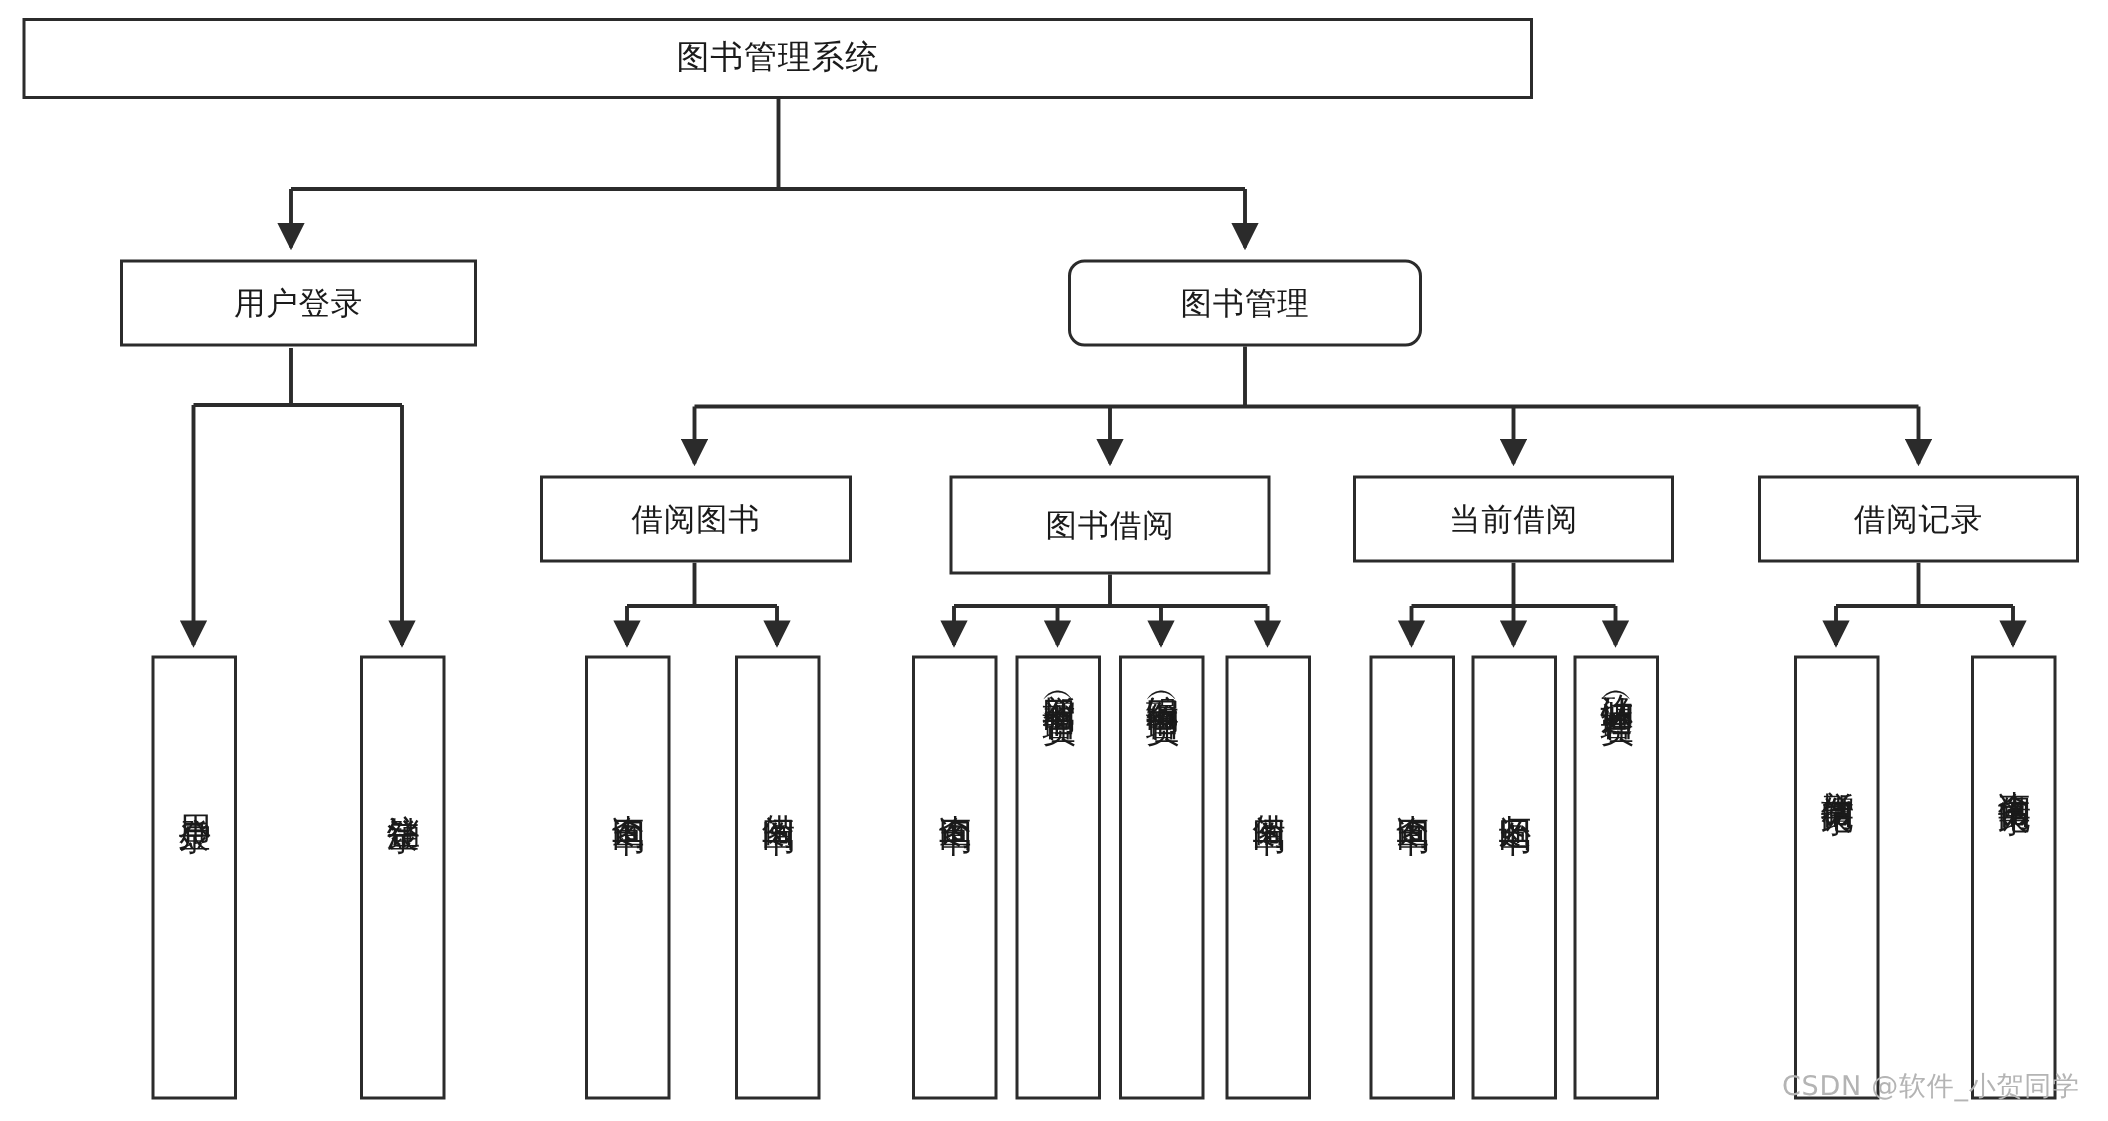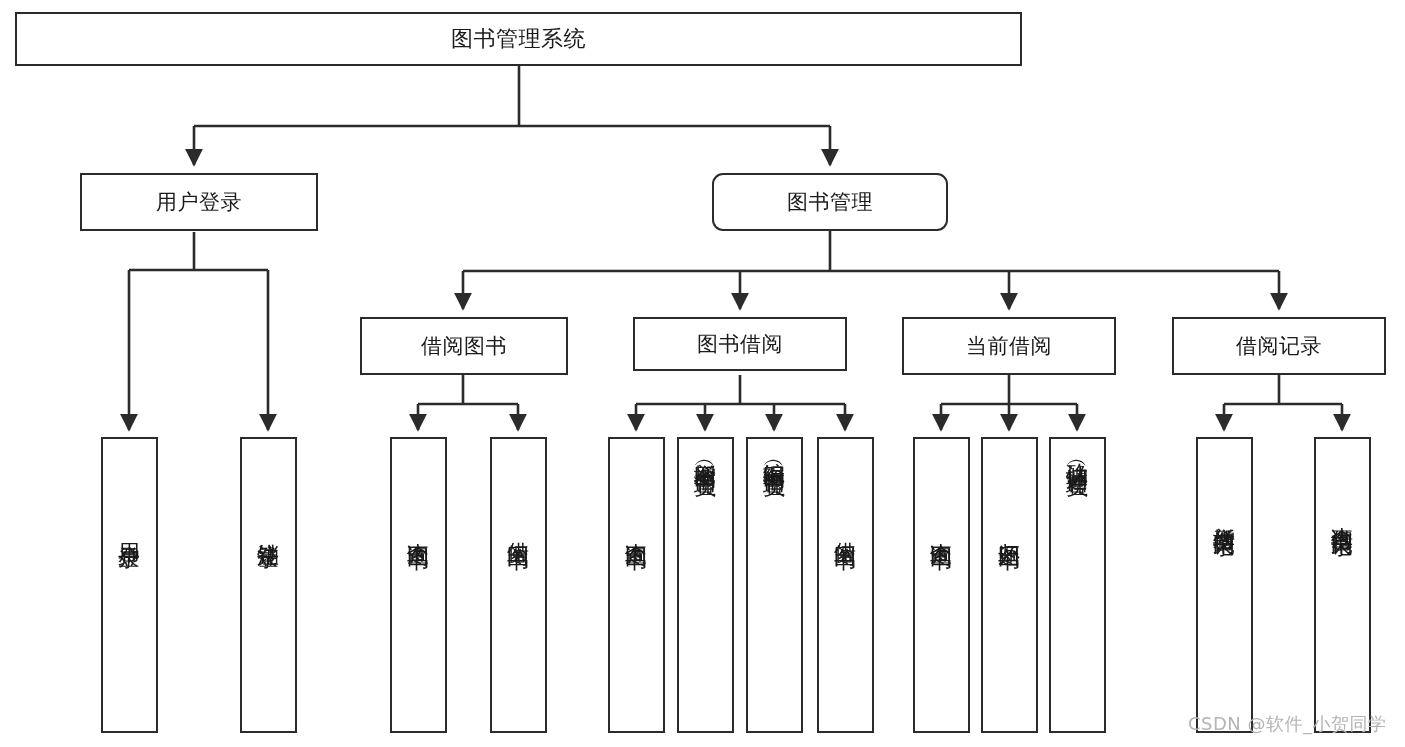--- a/index.html
+++ b/index.html
@@ -140,21 +140,21 @@
   </div>
 
   <div class="node h-node" style="left:712px; top:173px; width:236px; height:58px;border-radius:11px;">
     <span class="lbl">图书管理</span>
   </div>
 
   <div class="node h-node" style="left:360px; top:317px; width:208px; height:58px;">
     <span class="lbl">借阅图书</span>
   </div>
 
-  <div class="node h-node" style="left:633px; top:317px; width:214px; height:54px;align-items:center;">
+  <div class="node h-node" style="left:633px; top:317px; width:214px; height:66px;align-items:center;">
     <span class="lbl">图书借阅</span>
   </div>
 
   <div class="node h-node" style="left:1172px; top:317px; width:214px; height:58px;">
     <span class="lbl">借阅记录</span>
   </div>
 
   <div class="node h-node" style="left:902px; top:317px; width:214px; height:58px;">
     <span class="lbl">当前借阅</span>
   </div>

